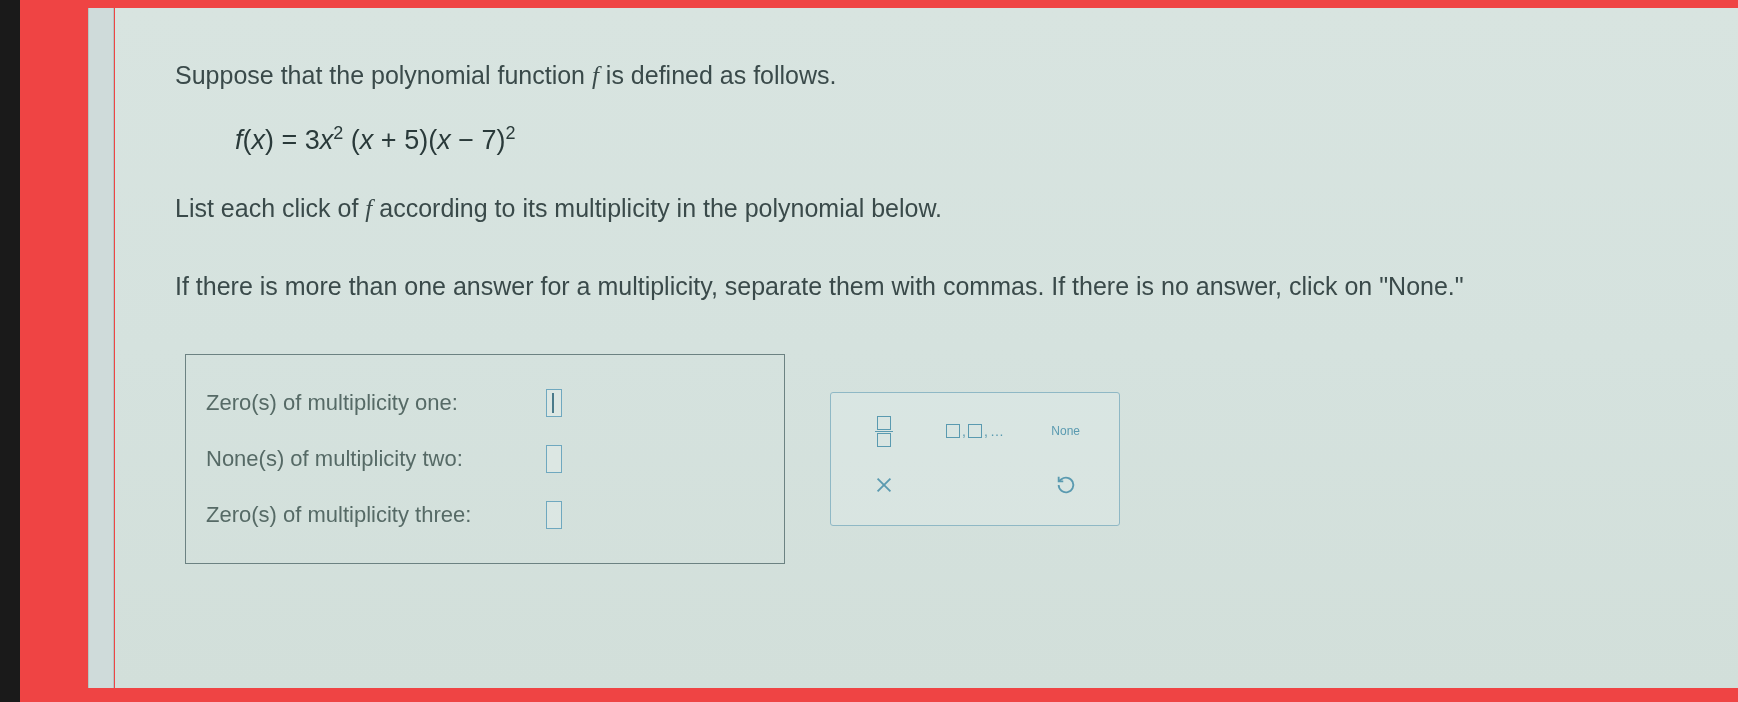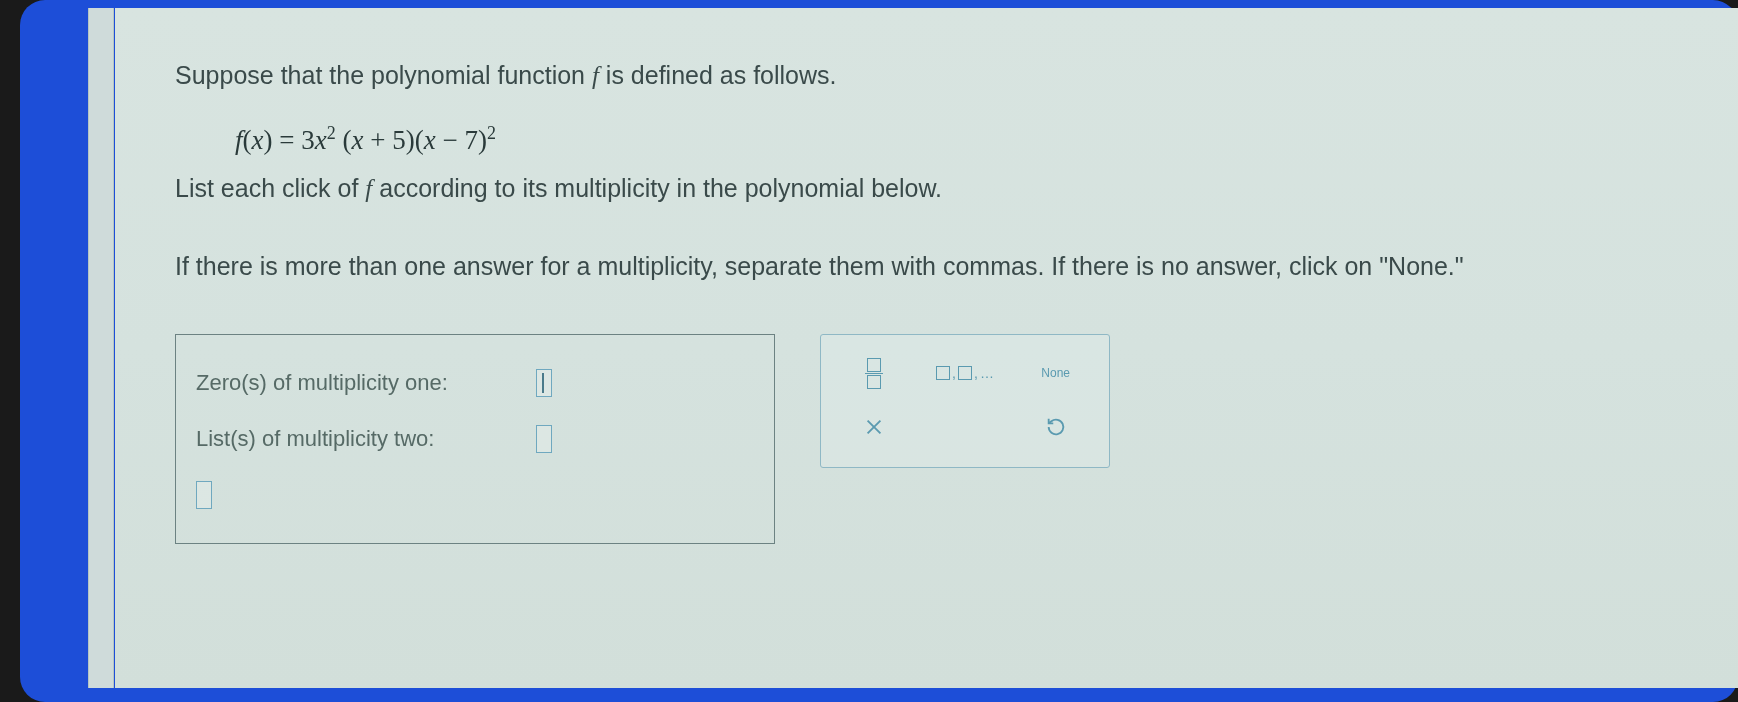--- a/index.html
+++ b/index.html
@@ -9,22 +9,21 @@
       background: #1a1a1a;
       font-family: Arial, sans-serif;
       overflow: hidden;
     }
     .outer-frame {
       position: absolute;
       left: 20px;
       top: 0;
       width: 1718px;
       height: 702px;
-      background: #1d4ed8;
-      border-radius: 25px;
+      background: #ef4444;
     }
     .content-area {
       position: absolute;
       left: 95px;
       top: 8px;
       width: 1623px;
       height: 680px;
       background: linear-gradient(180deg, #d8e4e0 0%, #d5e2de 50%, #d2dfda 100%);
       padding: 50px 60px 30px 60px;
     }
@@ -40,33 +39,34 @@
     }
     .prompt-line {
       font-size: 25px;
       color: #3a4a4a;
       line-height: 1.4;
       margin-bottom: 30px;
     }
     .formula {
       font-size: 27px;
       color: #2a3a3a;
-      font-family: Liberation Serif, serif;
+      font-family: Liberation Sans, sans-serif;
       font-style: italic;
       margin-left: 60px;
-      margin-bottom: 15px;
+      margin-bottom: 35px;
     }
     .formula .sup { font-size: 18px; vertical-align: super; font-style: normal; }
     .formula .paren { font-style: normal; }
     .it { font-style: italic; font-family: "Times New Roman", serif; }
     .lower-area {
       margin-top: 50px;
       display: flex;
       gap: 45px;
-      align-items: flex-start;
+      align-items: center;
+      margin-left: 10px;
     }
     .answer-box {
       border: 1px solid #6c8282;
       width: 600px;
       padding: 20px 20px 20px 20px;
     }
     .answer-row {
       display: flex;
       align-items: center;
       height: 56px;
@@ -166,24 +166,25 @@
 
     <p class="prompt-line" style="margin-top:43px;">If there is more than one answer for a multiplicity, separate them with commas. If there is no answer, click on "None."</p>
 
     <div class="lower-area">
       <div class="answer-box">
         <div class="answer-row">
           <span class="answer-label">Zero(s) of multiplicity one:</span>
           <span class="input-slot active"></span>
         </div>
         <div class="answer-row">
-          <span class="answer-label">List(s) of multiplicity two:</span>
+          <span class="answer-label">None(s) of multiplicity two:</span>
           <span class="input-slot"></span>
         </div>
         <div class="answer-row">
+          <span class="answer-label">Zero(s) of multiplicity three:</span>
           <span class="input-slot"></span>
         </div>
       </div>
 
       <div class="tool-panel">
         <div class="tool-row">
           <span class="tool-btn">
             <span class="fraction-icon">
               <span class="fbox"></span>
                 <span class="bar"></span>

